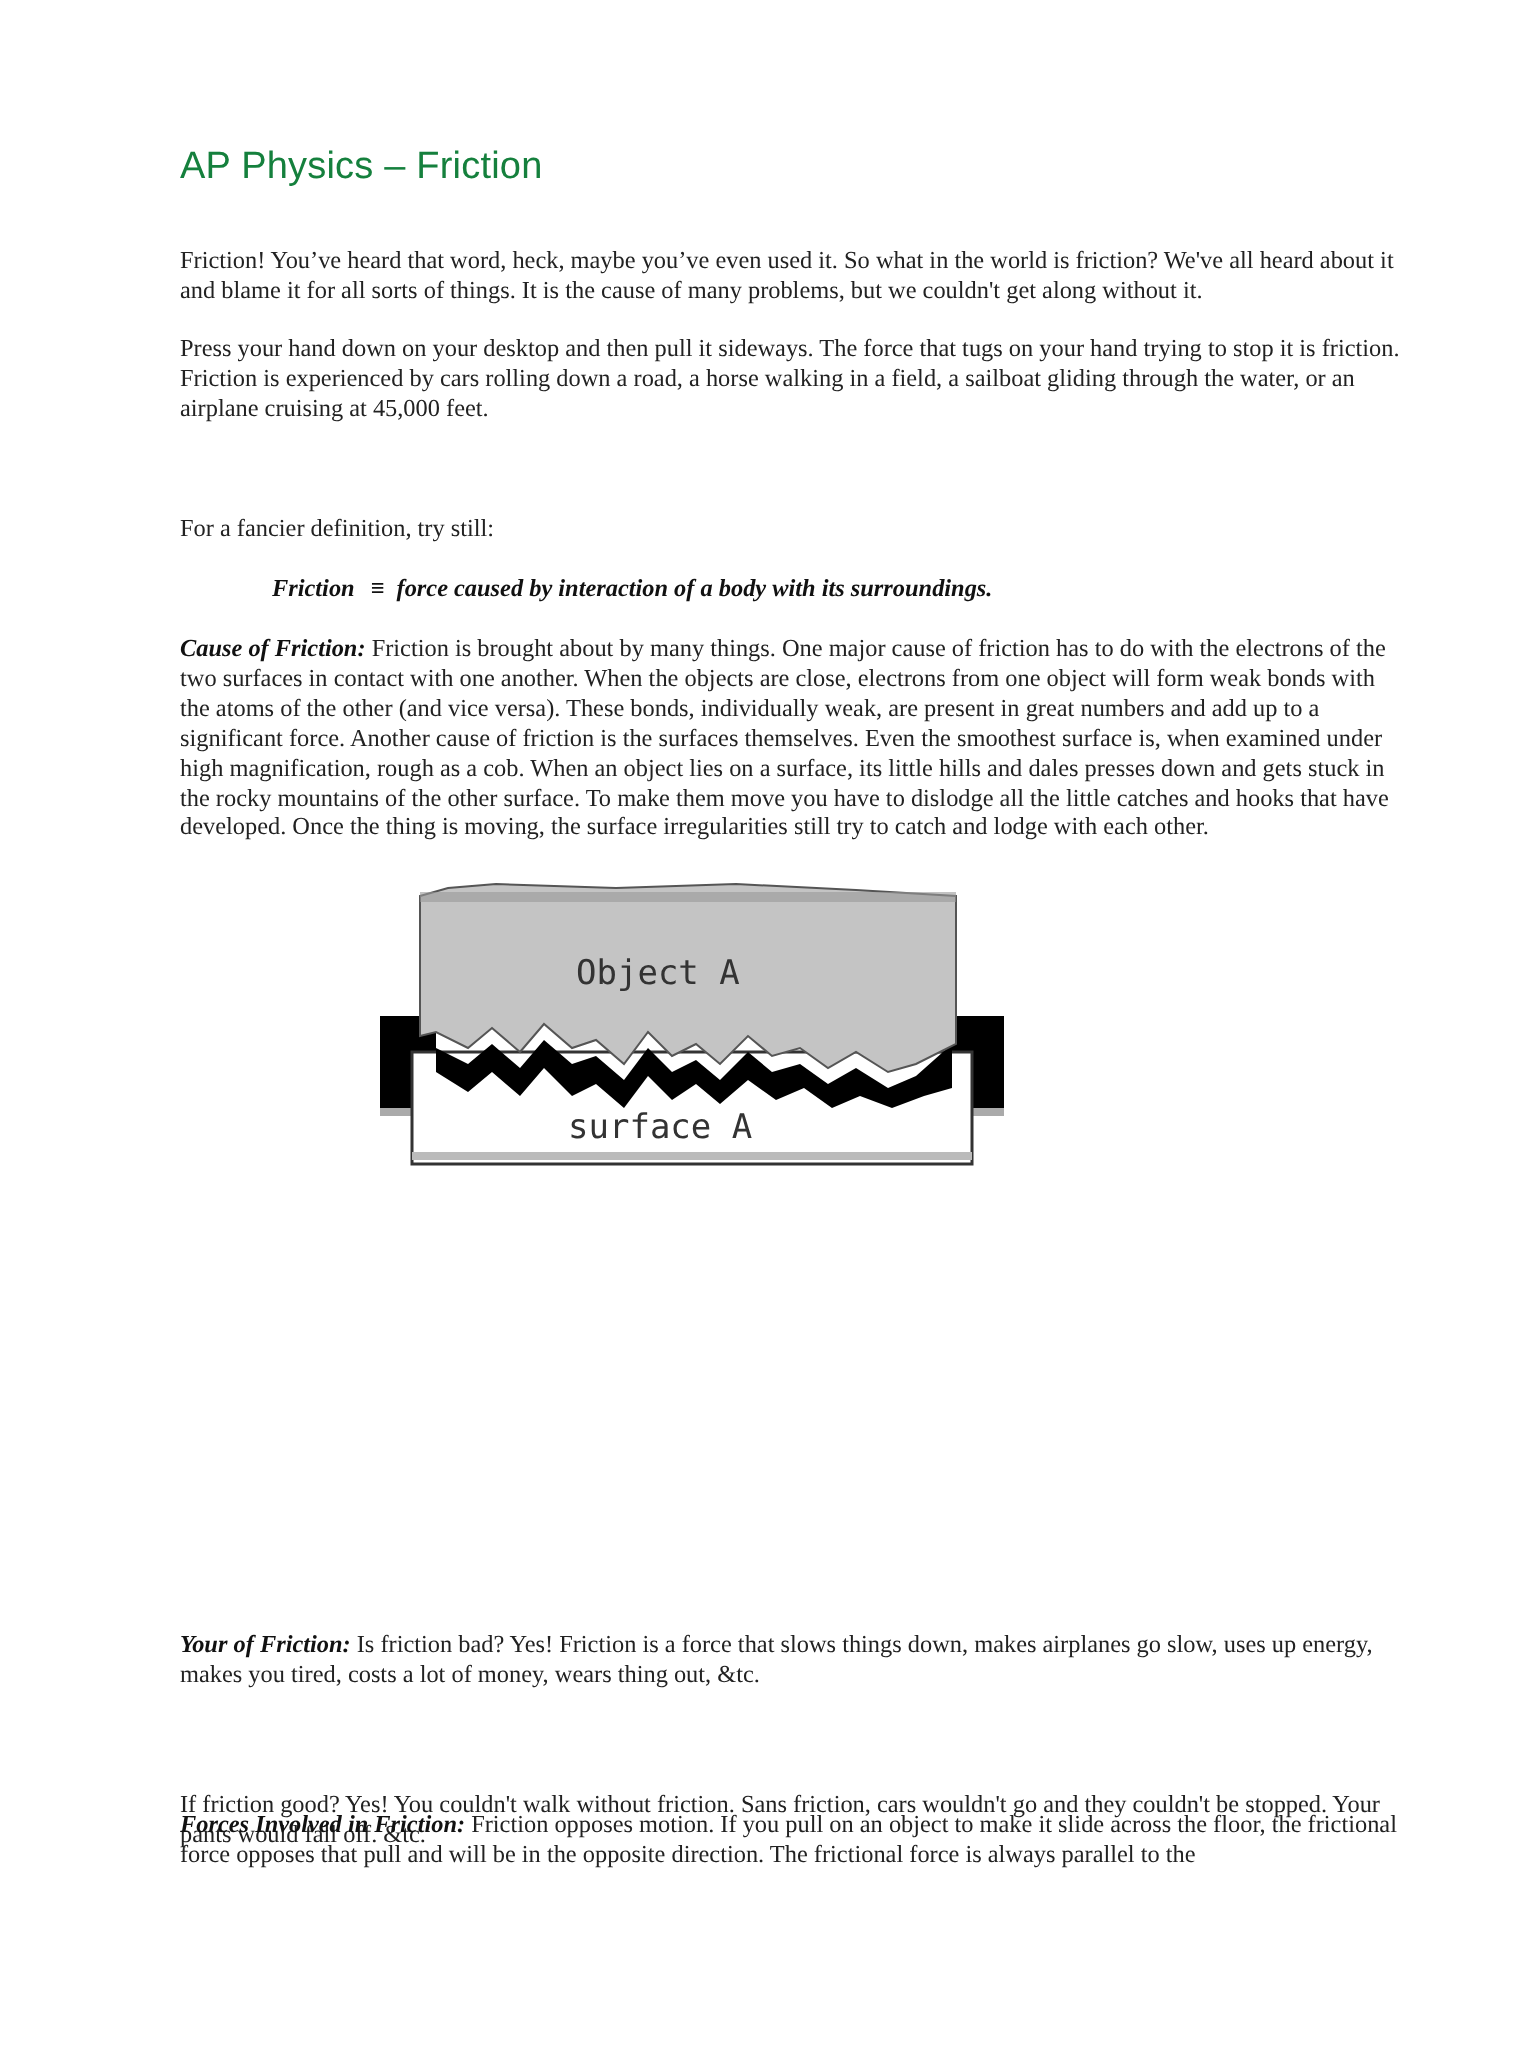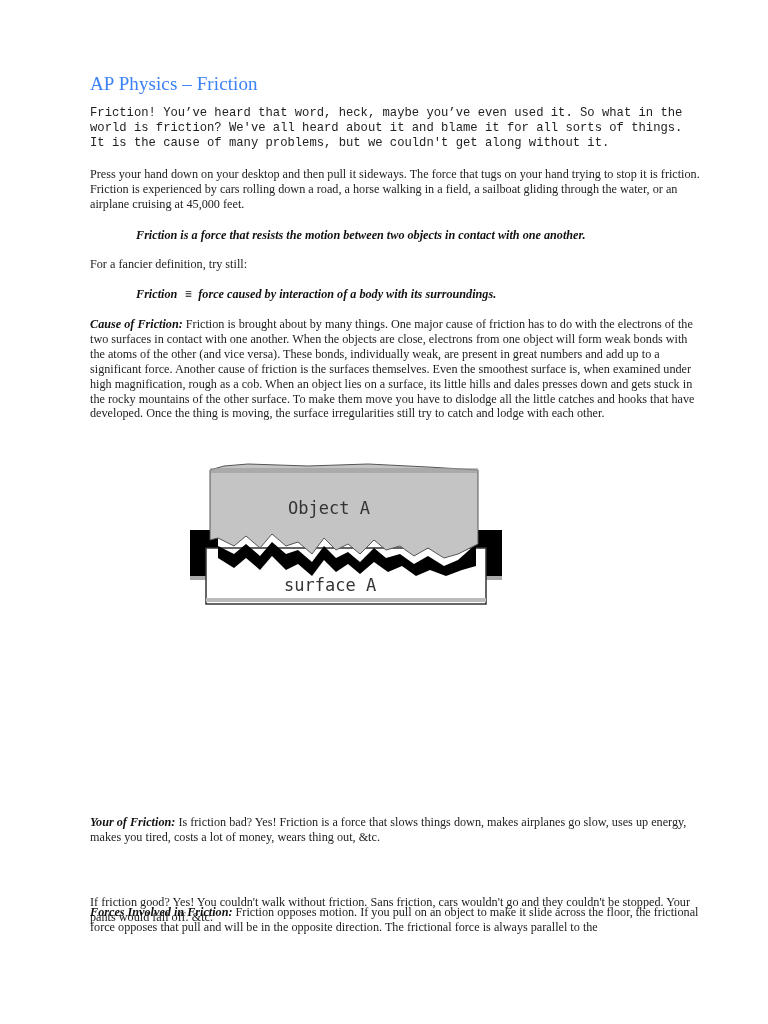--- a/index.html
+++ b/index.html
@@ -1,45 +1,44 @@
 <!DOCTYPE html>
 <html><head>
 <meta charset="utf-8">
 <style>
   html, body { margin: 0; padding: 0; background: #ffffff; }
   body { width: 768px; height: 1024px; position: relative; overflow: hidden; }
   .page { position: absolute; left: 0; top: 0; width: 768px; height: 1024px; background: #fff; }
   .title {
     position: absolute; left: 90px; top: 73px;
-    font-family: Liberation Serif, serif; font-size: 19px; color: #3b82f6;
+    font-family: Liberation Sans, sans-serif; font-size: 19px; color: #15803d;
     letter-spacing: 0.1px; margin: 0; font-weight: normal;
   }
   .para {
     position: absolute; left: 90px; width: 610px;
     font-family: "Liberation Serif", serif; font-size: 12.2px; line-height: 14.9px; color: #222;
     margin: 0;
   }
   .indent { left: 136px; width: 560px; }
   .bi { font-weight: bold; font-style: italic; color: #111; }
   .equiv { display: inline-block; margin: 0 6px 0 8px; font-style: normal; }
-  .diagram { position: absolute; left: 188px; top: 458px; width: 316px; height: 150px; }
+  .diagram { position: absolute; left: 188px; top: 436px; width: 316px; height: 150px; }
   .diagram svg { width: 100%; height: 100%; display: block; }
 </style>
 </head>
 <body>
 
 <div class="page">
 
   <h1 class="title">AP Physics – Friction</h1>
 
-  <p class="para" style="top:106px;font-family:Liberation Mono, monospace;">Friction!  You’ve heard that word, heck, maybe you’ve even used it.  So what in the world is friction?  We've all heard about it and blame it for all sorts of things.  It is the cause of many problems, but we couldn't get along without it.</p>
+  <p class="para" style="top:123px;">Friction!  You’ve heard that word, heck, maybe you’ve even used it.  So what in the world is friction?  We've all heard about it and blame it for all sorts of things.  It is the cause of many problems, but we couldn't get along without it.</p>
 
   <p class="para" style="top:167px;">Press your hand down on your desktop and then pull it sideways.  The force that tugs on your hand trying to stop it is friction.  Friction is experienced by cars rolling down a road, a horse walking in a field, a sailboat gliding through the water, or an airplane cruising at 45,000 feet.</p>
 
-  <p class="para indent bi" style="top:228px;">Friction is a force that resists the motion between two objects in contact with one another.</p>
 
   <p class="para" style="top:257px;">For a fancier definition, try still:</p>
 
   <p class="para indent bi" style="top:287px;">
     <span>Friction</span><span class="equiv">≡</span><span>force caused by interaction of a body with its surroundings.</span>
   </p>
 
   <p class="para" style="top:317px;"><span class="bi">Cause of Friction:</span><span> Friction is brought about by many things.  One major cause of friction has to do with the electrons of the two surfaces in contact with one another.  When the objects are close, electrons from one object will form weak bonds with the atoms of the other (and vice versa).  These bonds, individually weak, are present in great numbers and add up to a significant force.  Another cause of friction is the surfaces themselves.  Even the smoothest surface is, when examined under high magnification, rough as a cob.  When an object lies on a surface, its little hills and dales presses down and gets stuck in the rocky mountains of the other surface.  To make them move you have to dislodge all the little catches and hooks that have developed.  Once the thing is moving, the surface irregularities still try to catch and lodge with each other.</span></p>
 
   <div class="diagram">

